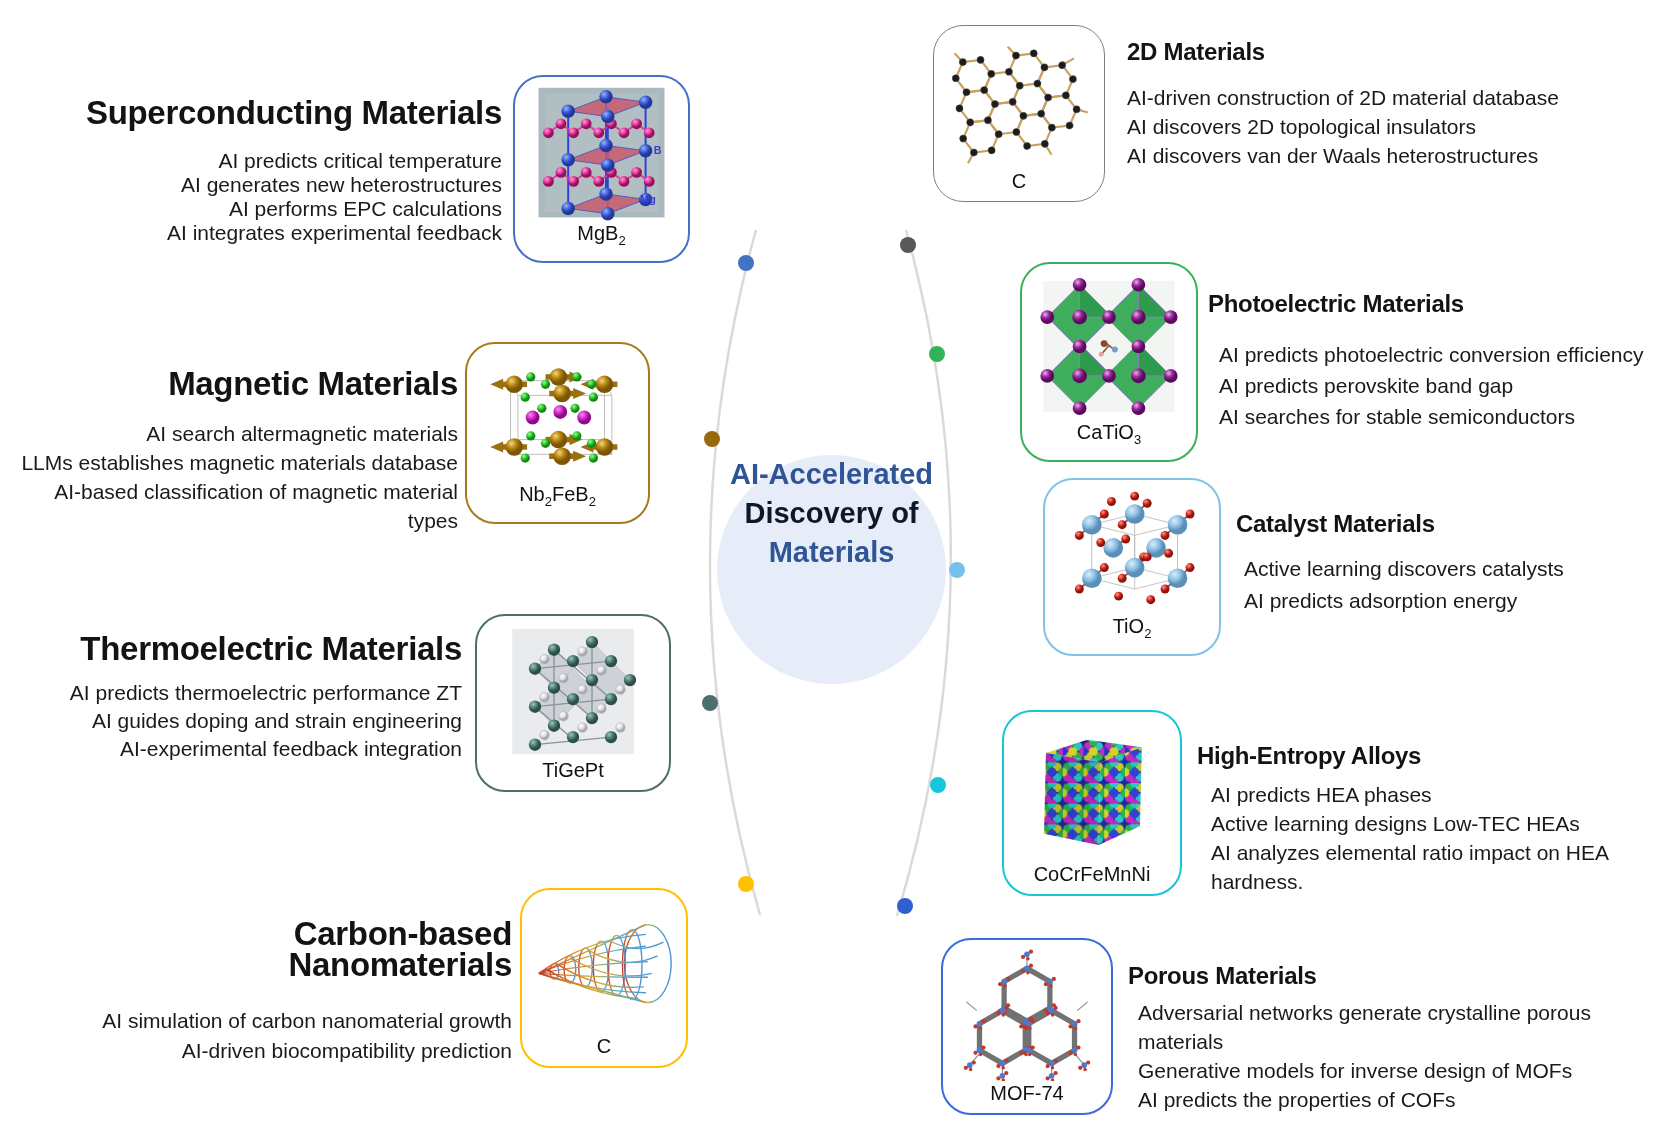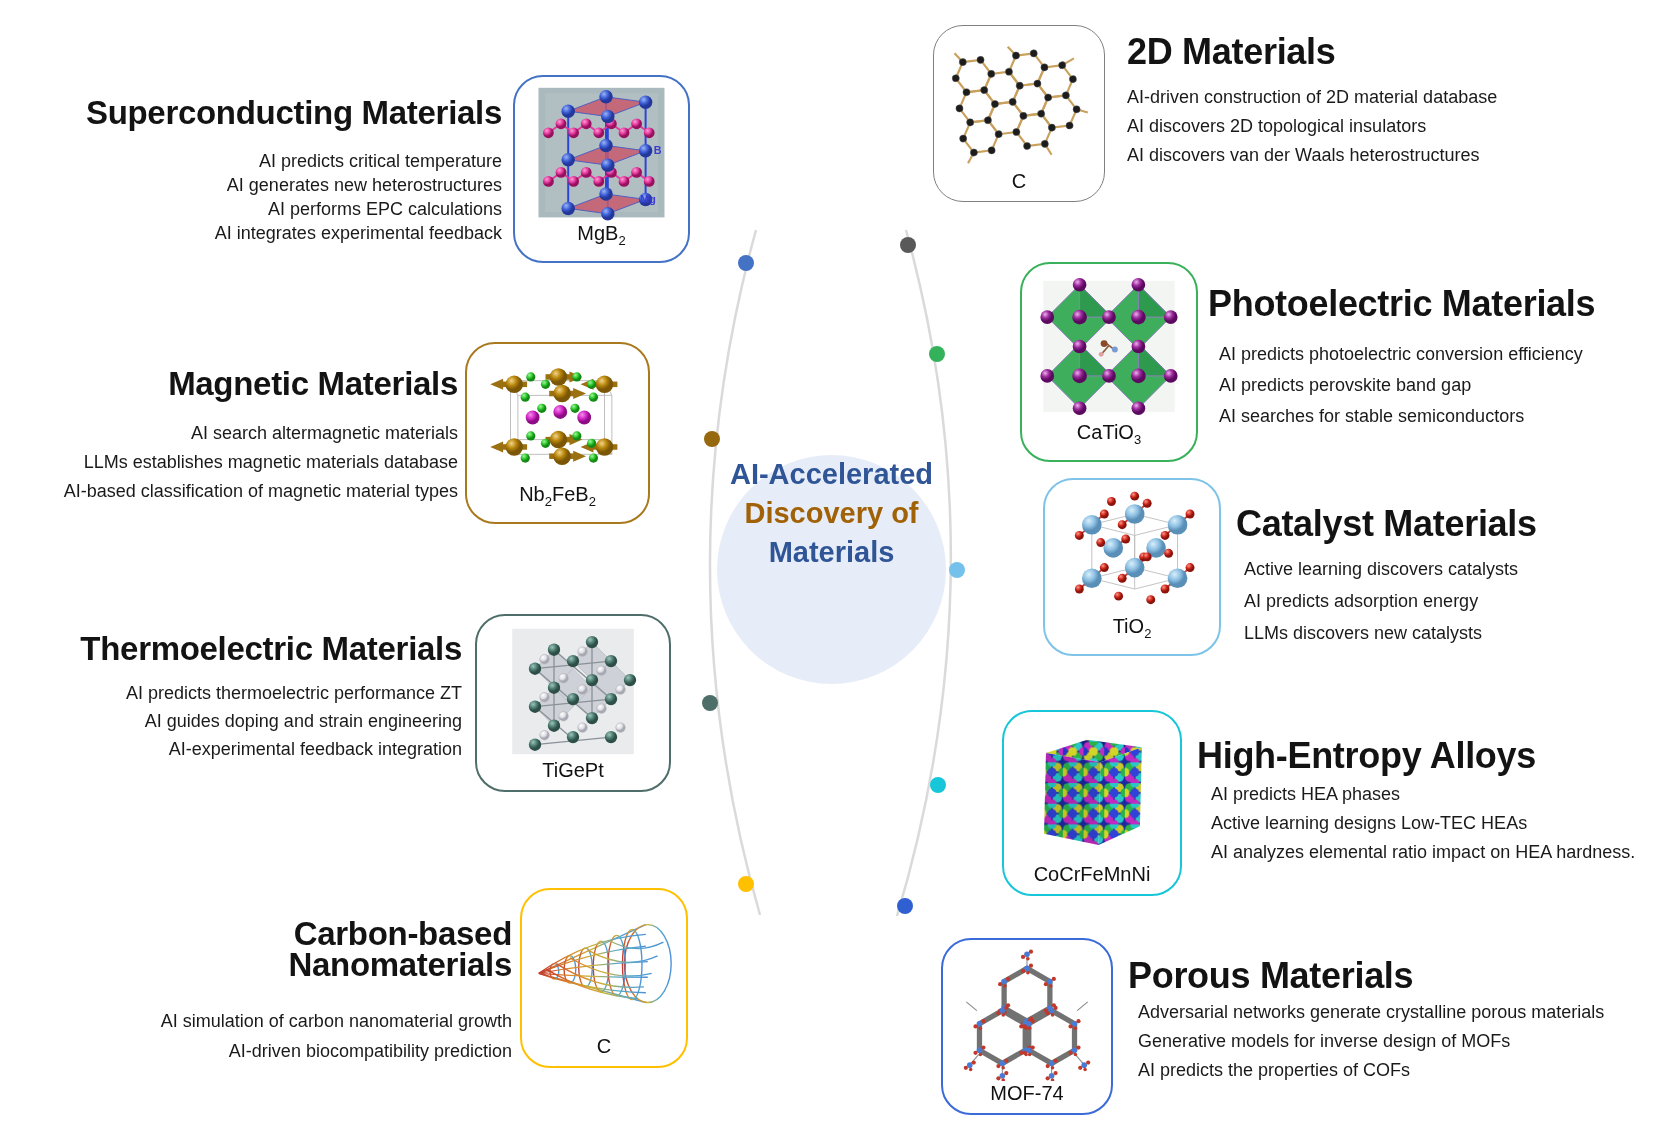--- a/index.html
+++ b/index.html
@@ -9,22 +9,22 @@
   
   .center-circle{position:absolute;left:717px;top:455px;width:229px;height:229px;border-radius:50%;
                  display:flex;flex-direction:column;align-items:center;
                  text-align:center;font-size:29px;line-height:39px;font-weight:600;}
   
   .sec{position:absolute;}
   .sec h2{margin:0;font-weight:700;color:#131313;letter-spacing:-0.3px;}
   .lsec{text-align:right;}
   .lsec h2{font-size:33px;line-height:31px;}
   .rsec{text-align:left;}
-  .rsec h2{font-size:36px;line-height:32px;}
-  .bullets div{font-size:18px;color:#1a1a1a;}
+  .rsec h2{font-size:24px;line-height:32px;}
+  .bullets div{font-size:21px;color:#1a1a1a;}
   .sec-sc .bullets{margin-top:21px;} .sec-sc .bullets div{line-height:24px;}
   .sec-mg .bullets{margin-top:20px;} .sec-mg .bullets div{line-height:29px;}
   .sec-th .bullets{margin-top:15px;} .sec-th .bullets div{line-height:28px;}
   .sec-cb .bullets{margin-top:26px;} .sec-cb .bullets div{line-height:30px;}
   .sec-2d .bullets{margin-top:15px;} .sec-2d .bullets div{line-height:29px;}
   .sec-pe .bullets{margin-top:19px;padding-left:11px;} .sec-pe .bullets div{line-height:31px;}
   .sec-ca .bullets{margin-top:13px;padding-left:8px;}  .sec-ca .bullets div{line-height:32px;}
   .sec-he .bullets{margin-top:8px;padding-left:14px;}  .sec-he .bullets div{line-height:29px;}
   .sec-po .bullets{margin-top:6px;padding-left:10px;}  .sec-po .bullets div{line-height:29px;}
   
@@ -49,21 +49,21 @@
     <circle cx="746" cy="884" r="8" style="fill: rgb(255, 192, 0);"></circle>
     <circle cx="908" cy="245" r="8" style="fill: rgb(89, 89, 89);"></circle>
     <circle cx="937" cy="354" r="8" style="fill: rgb(52, 178, 91);"></circle>
     <circle cx="957" cy="570" r="8" style="fill: rgb(116, 194, 236);"></circle>
     <circle cx="938" cy="785" r="8" style="fill: rgb(23, 198, 216);"></circle>
     <circle cx="905" cy="906" r="8" style="fill: rgb(47, 95, 208);"></circle>
   </svg>
 
   <div class="center-circle" style="background-color: rgb(231, 237, 248);">
     <div style="color: rgb(47, 85, 151);">AI-Accelerated</div>
-    <div style="color: #a16207;">Discovery of</div>
+    <div style="color: #0f172a;">Discovery of</div>
     <div style="color: rgb(47, 85, 151);">Materials</div>
   </div>
 
   <section class="sec lsec sec-sc" style="right:1159px;top:97px;width:420px;">
     <h2>Superconducting Materials</h2>
     <div class="bullets">
       <div>AI predicts critical temperature</div>
       <div>AI generates new heterostructures</div>
       <div>AI performs EPC calculations</div>
       <div>AI integrates experimental feedback</div>
@@ -112,21 +112,20 @@
       <div>AI predicts perovskite band gap</div>
       <div>AI searches for stable semiconductors</div>
     </div>
   </section>
 
   <section class="sec rsec sec-ca" style="left:1236px;top:508px;width:400px;">
     <h2>Catalyst Materials</h2>
     <div class="bullets">
       <div>Active learning discovers catalysts</div>
       <div>AI predicts adsorption energy</div>
-      <div>LLMs discovers new catalysts</div>
     </div>
   </section>
 
   <section class="sec rsec sec-he" style="left:1197px;top:740px;width:450px;">
     <h2>High-Entropy Alloys</h2>
     <div class="bullets">
       <div>AI predicts HEA phases</div>
       <div>Active learning designs Low-TEC HEAs</div>
       <div>AI analyzes elemental ratio impact on HEA hardness.</div>
     </div>

